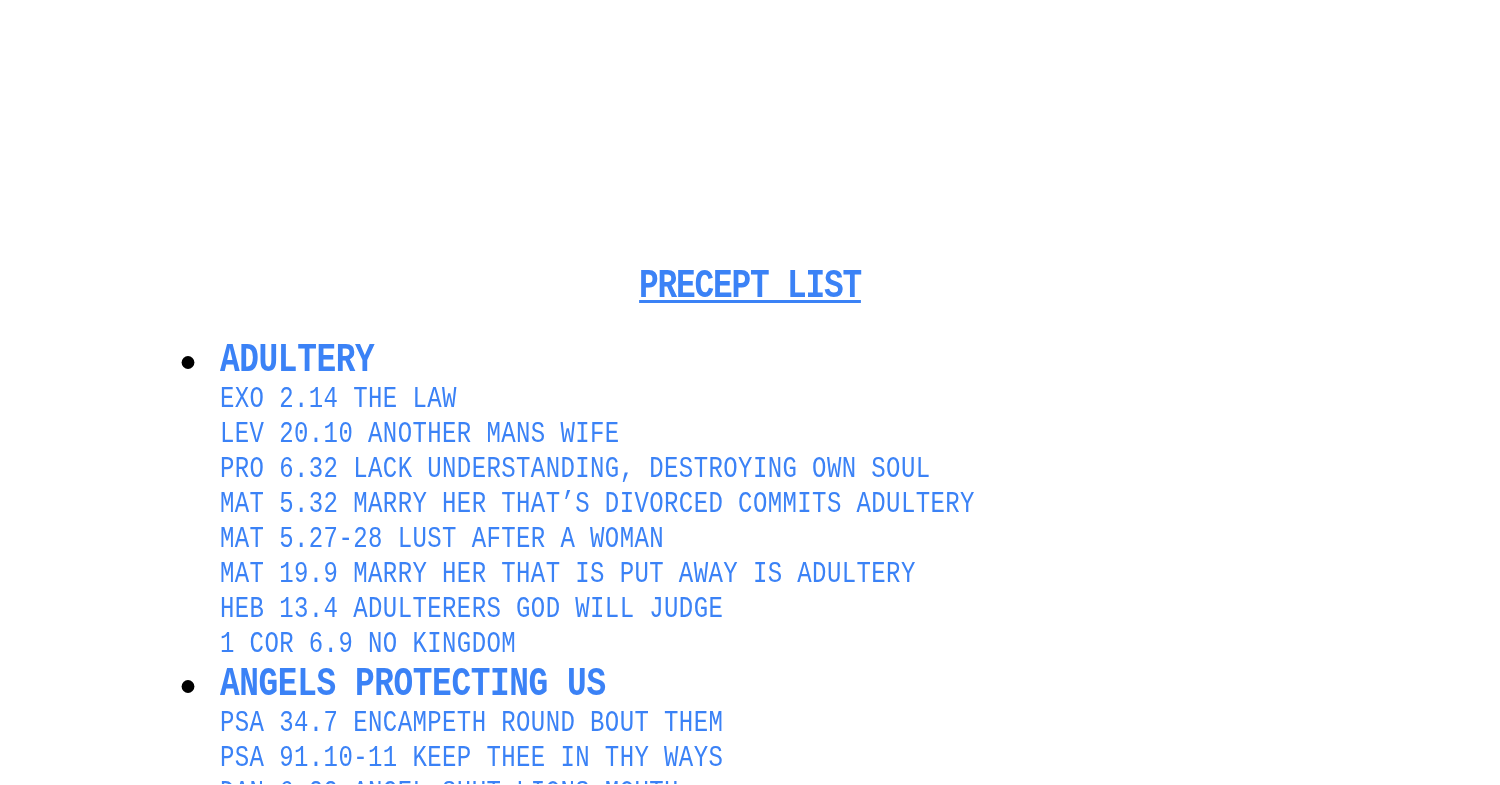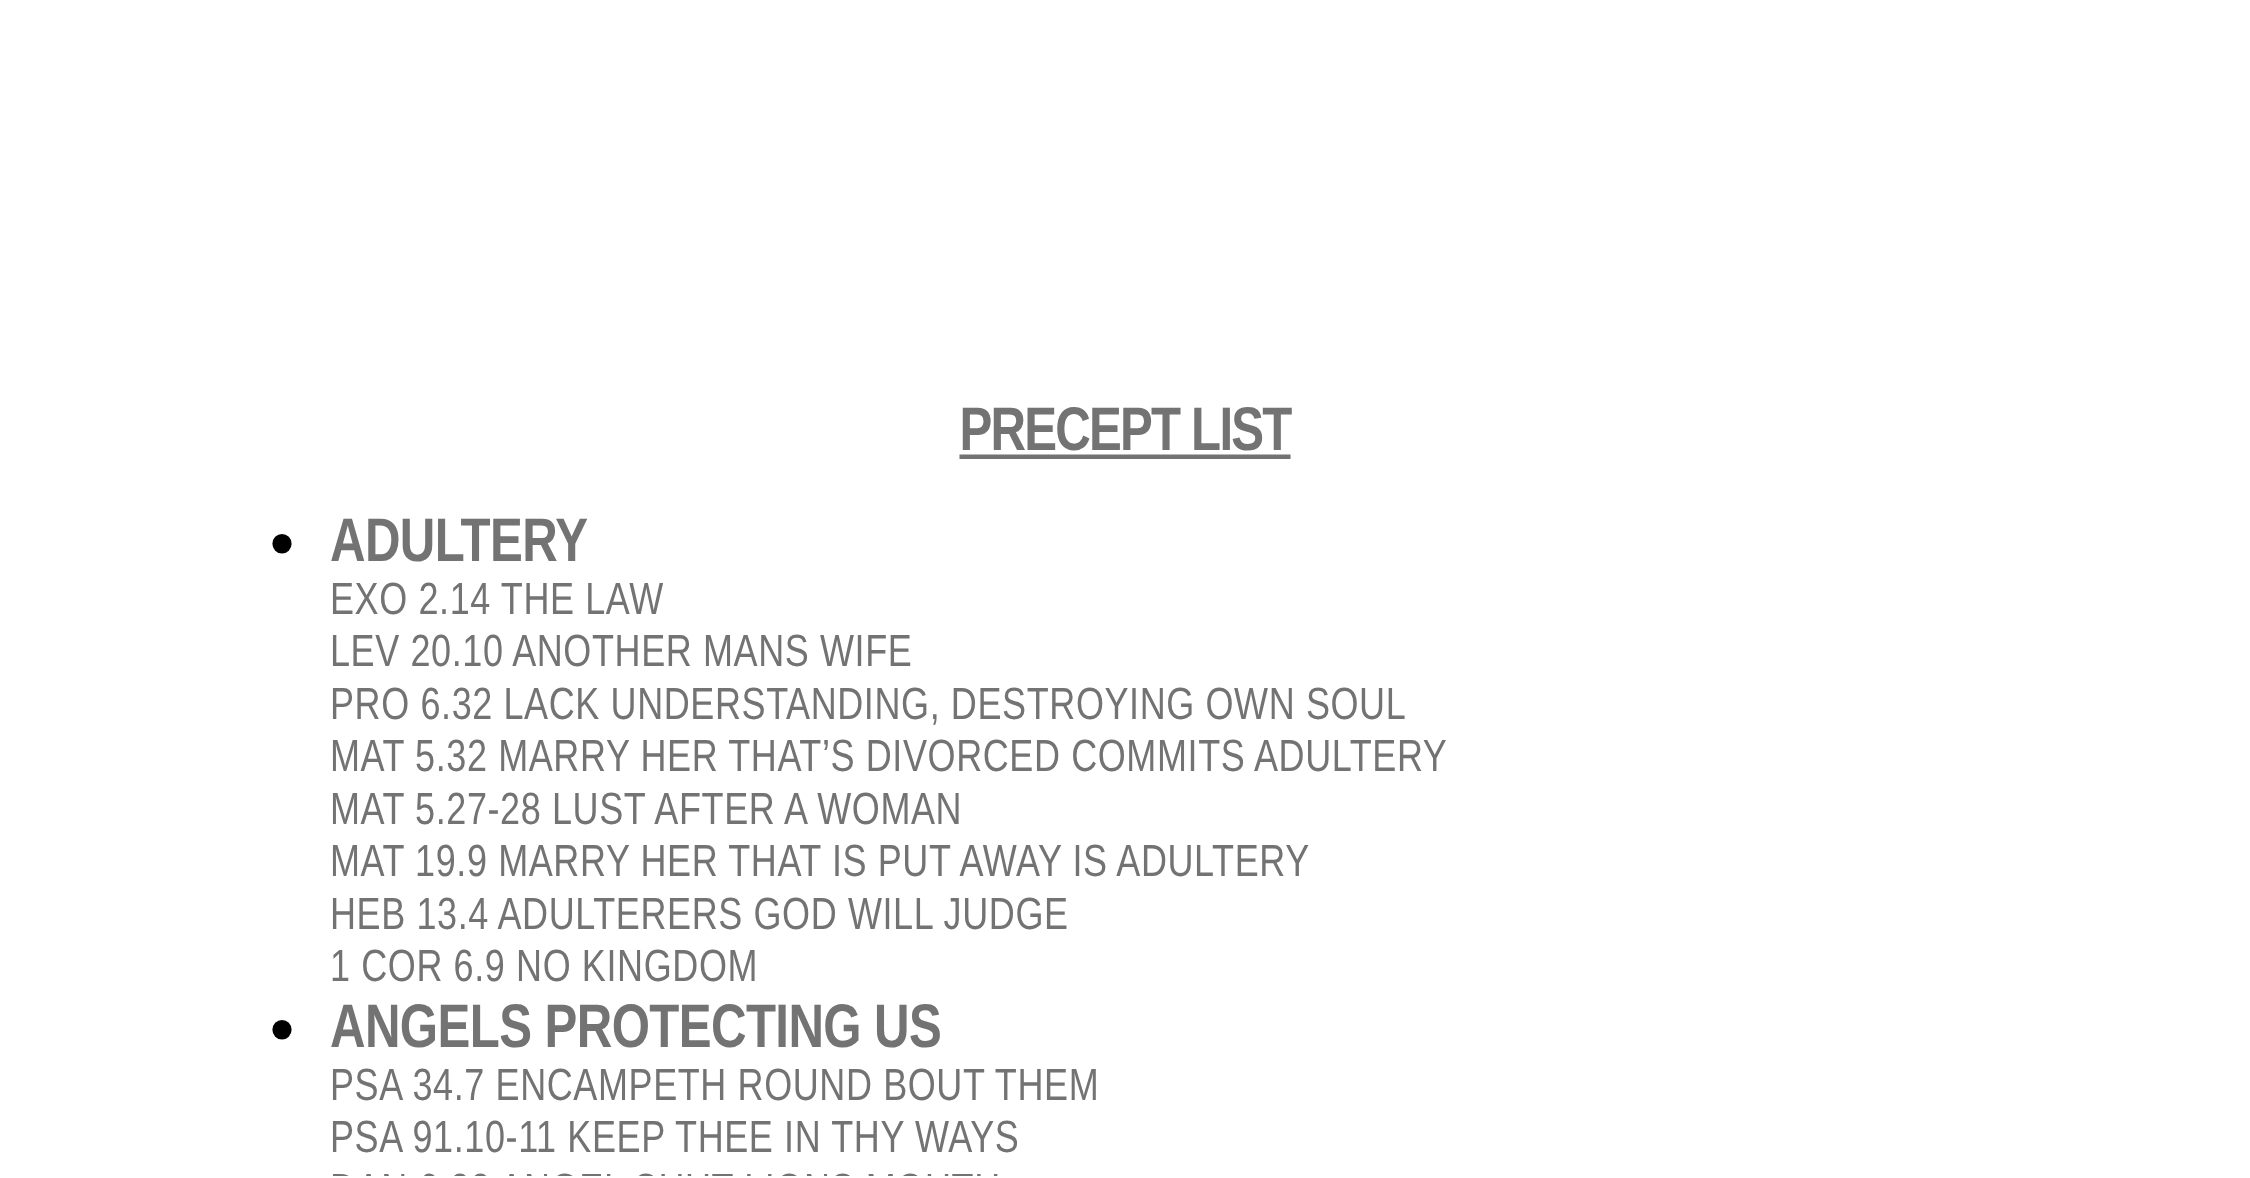--- a/index.html
+++ b/index.html
@@ -6,22 +6,22 @@
     margin: 0;
     padding: 0;
     background: #ffffff;
   }
   .page {
     position: relative;
     width: 1500px;
     height: 784px;
     overflow: hidden;
     background: #ffffff;
-    color: #737373;
-    font-family: Liberation Sans, sans-serif;
+    color: #3b82f6;
+    font-family: Liberation Mono, monospace;
   }
   
   .scale-wrap {
     position: absolute;
     top: 0;
     left: 0;
     width: 1875px;
     height: 785px;
     transform: scaleX(0.8);
     transform-origin: 0 0;

